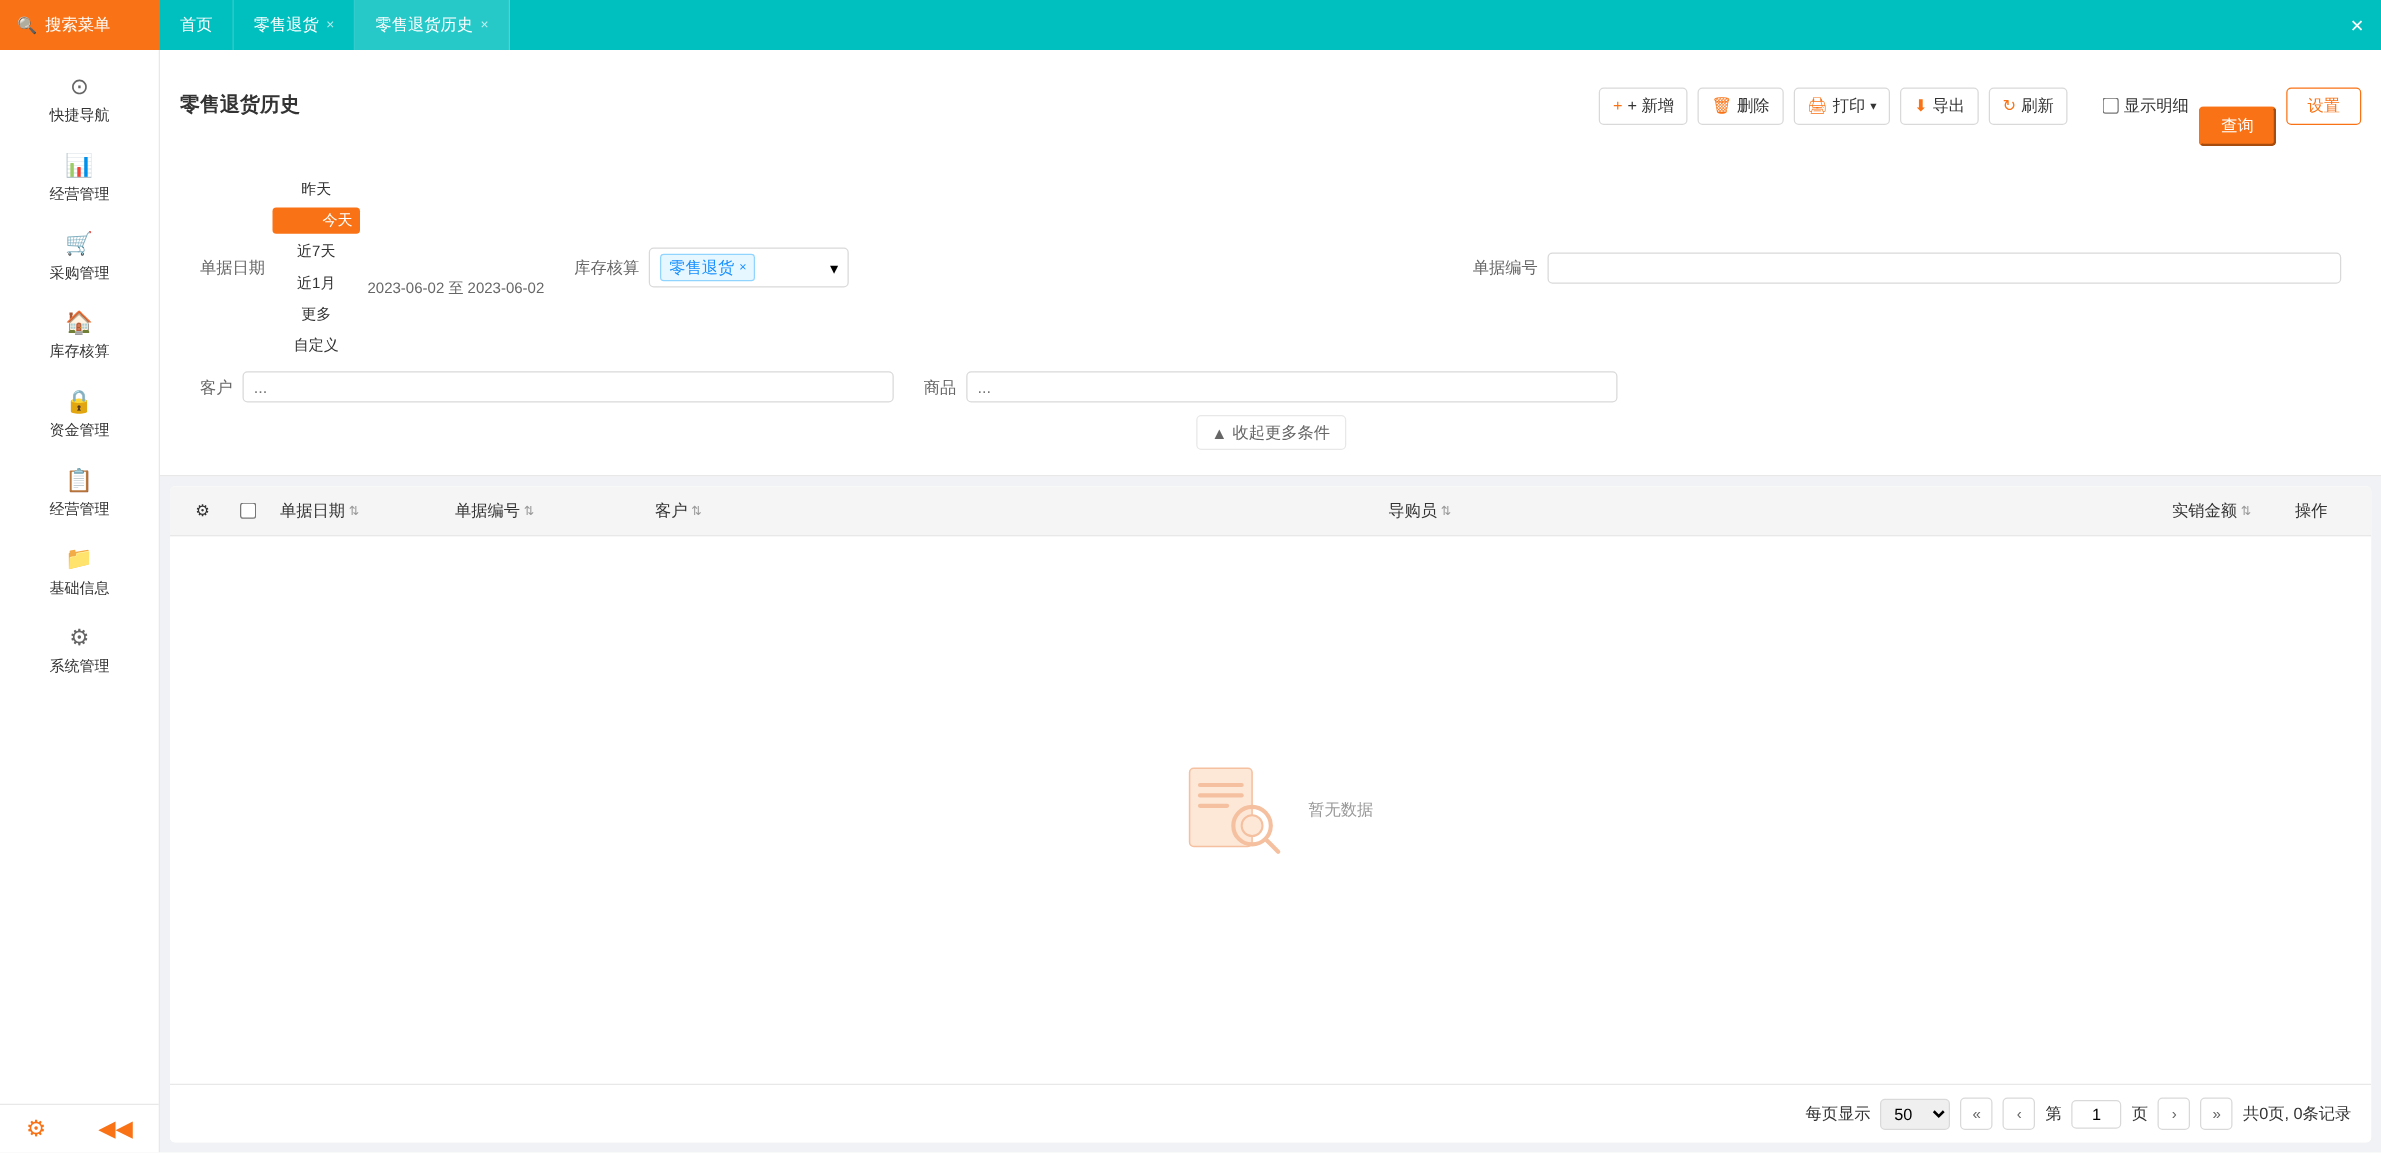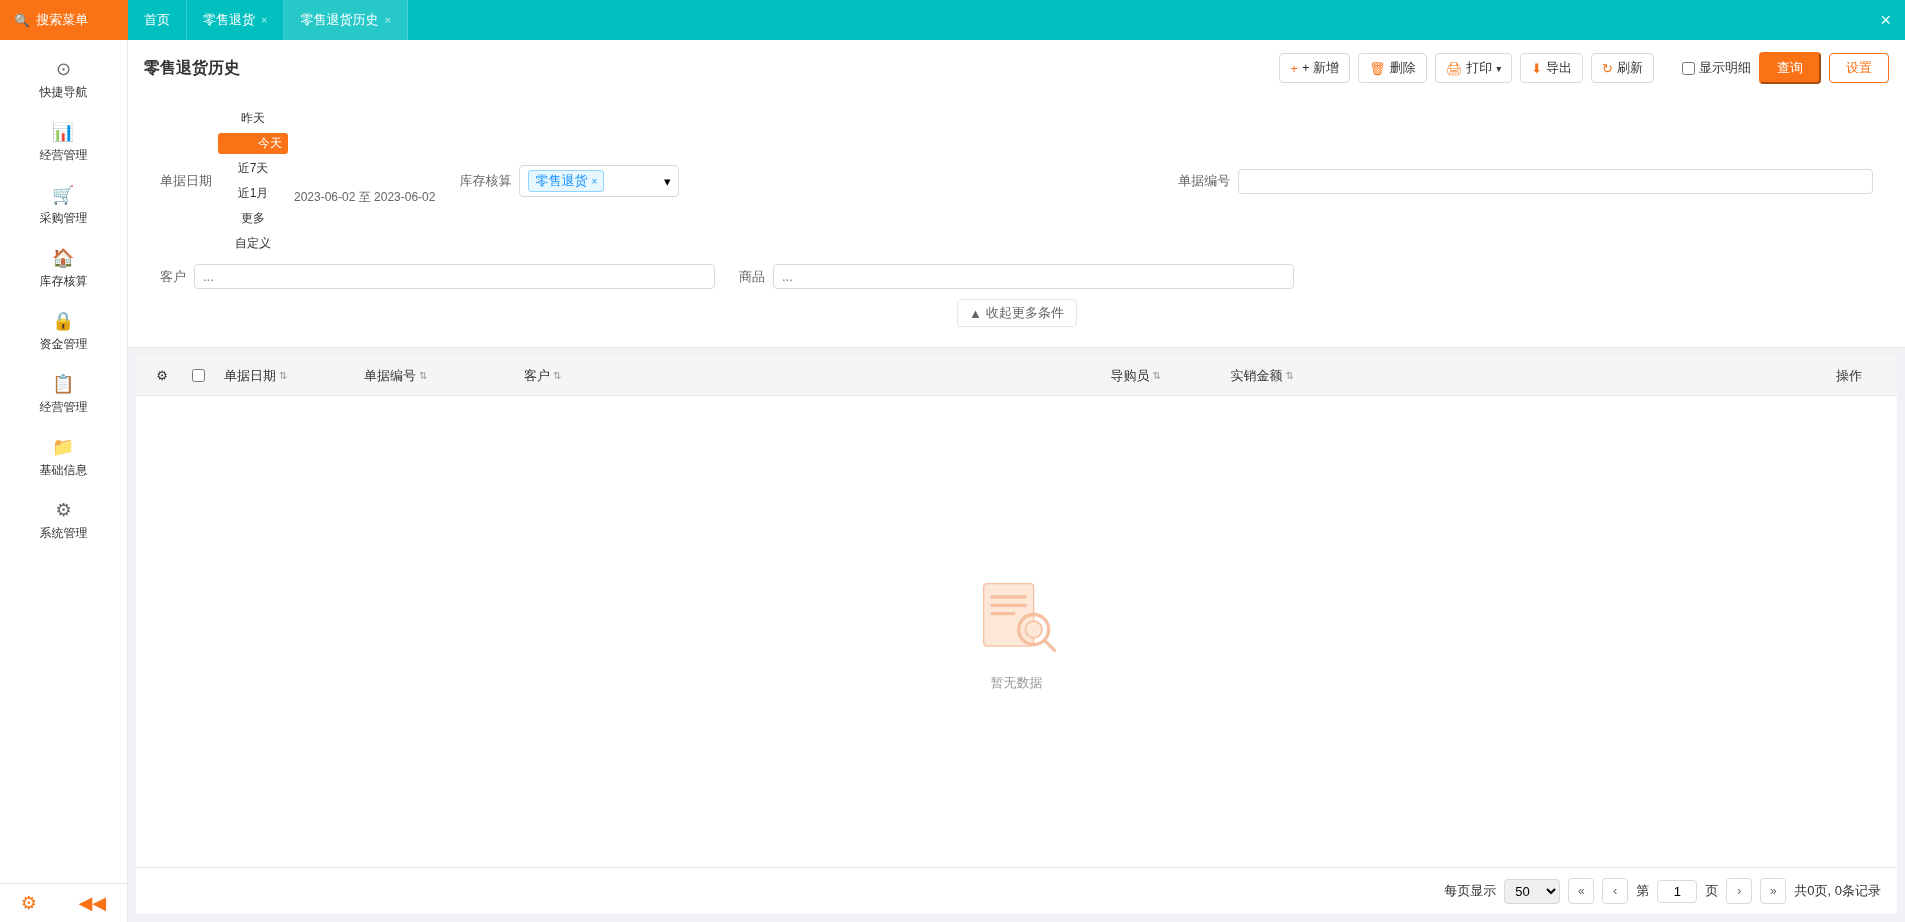--- a/index.html
+++ b/index.html
@@ -113,20 +113,21 @@
       color: #333;
     }
     .toolbar-btn .btn-icon { color: #f97316; }
     .btn-query {
       background: #f97316;
       border-color: #f97316;
       color: #fff;
       padding: 5px 16px;
       border-radius: 4px;
       cursor: pointer;
+      margin-top: 33px;
     }
     .btn-setting {
       background: #fff;
       border: 1px solid #f97316;
       color: #f97316;
       padding: 5px 16px;
       border-radius: 4px;
       cursor: pointer;
     }
     .checkbox-label { display: flex; align-items: center; gap: 4px; font-size: 13px; color: #333; cursor: pointer; padding-left: 20px; }
@@ -241,28 +242,28 @@
       cursor: pointer;
       white-space: nowrap;
     }
     .th .sort-icon { color: #999; font-size: 10px; }
     .th-settings { width: 36px; display: flex; justify-content: center; align-items: center; }
     .th-checkbox { width: 36px; display: flex; justify-content: center; }
     .th-date { width: 140px; }
     .th-no { width: 160px; }
     .th-customer { flex: 1; }
     .th-guide { width: 120px; }
-    .th-amount { width: 120px; text-align: right; }
+    .th-amount { width: 120px; text-align: right; justify-content: flex-end; }
     .th-op { width: 80px; text-align: right; justify-content: center; }
 
     
     .empty-state {
       flex: 1;
       display: flex;
-      flex-direction: column;
+      flex-direction: row;
       align-items: center;
       justify-content: center;
       gap: 12px;
       color: #999;
     }
     .empty-icon {
       width: 100px;
       height: 90px;
     }
 

